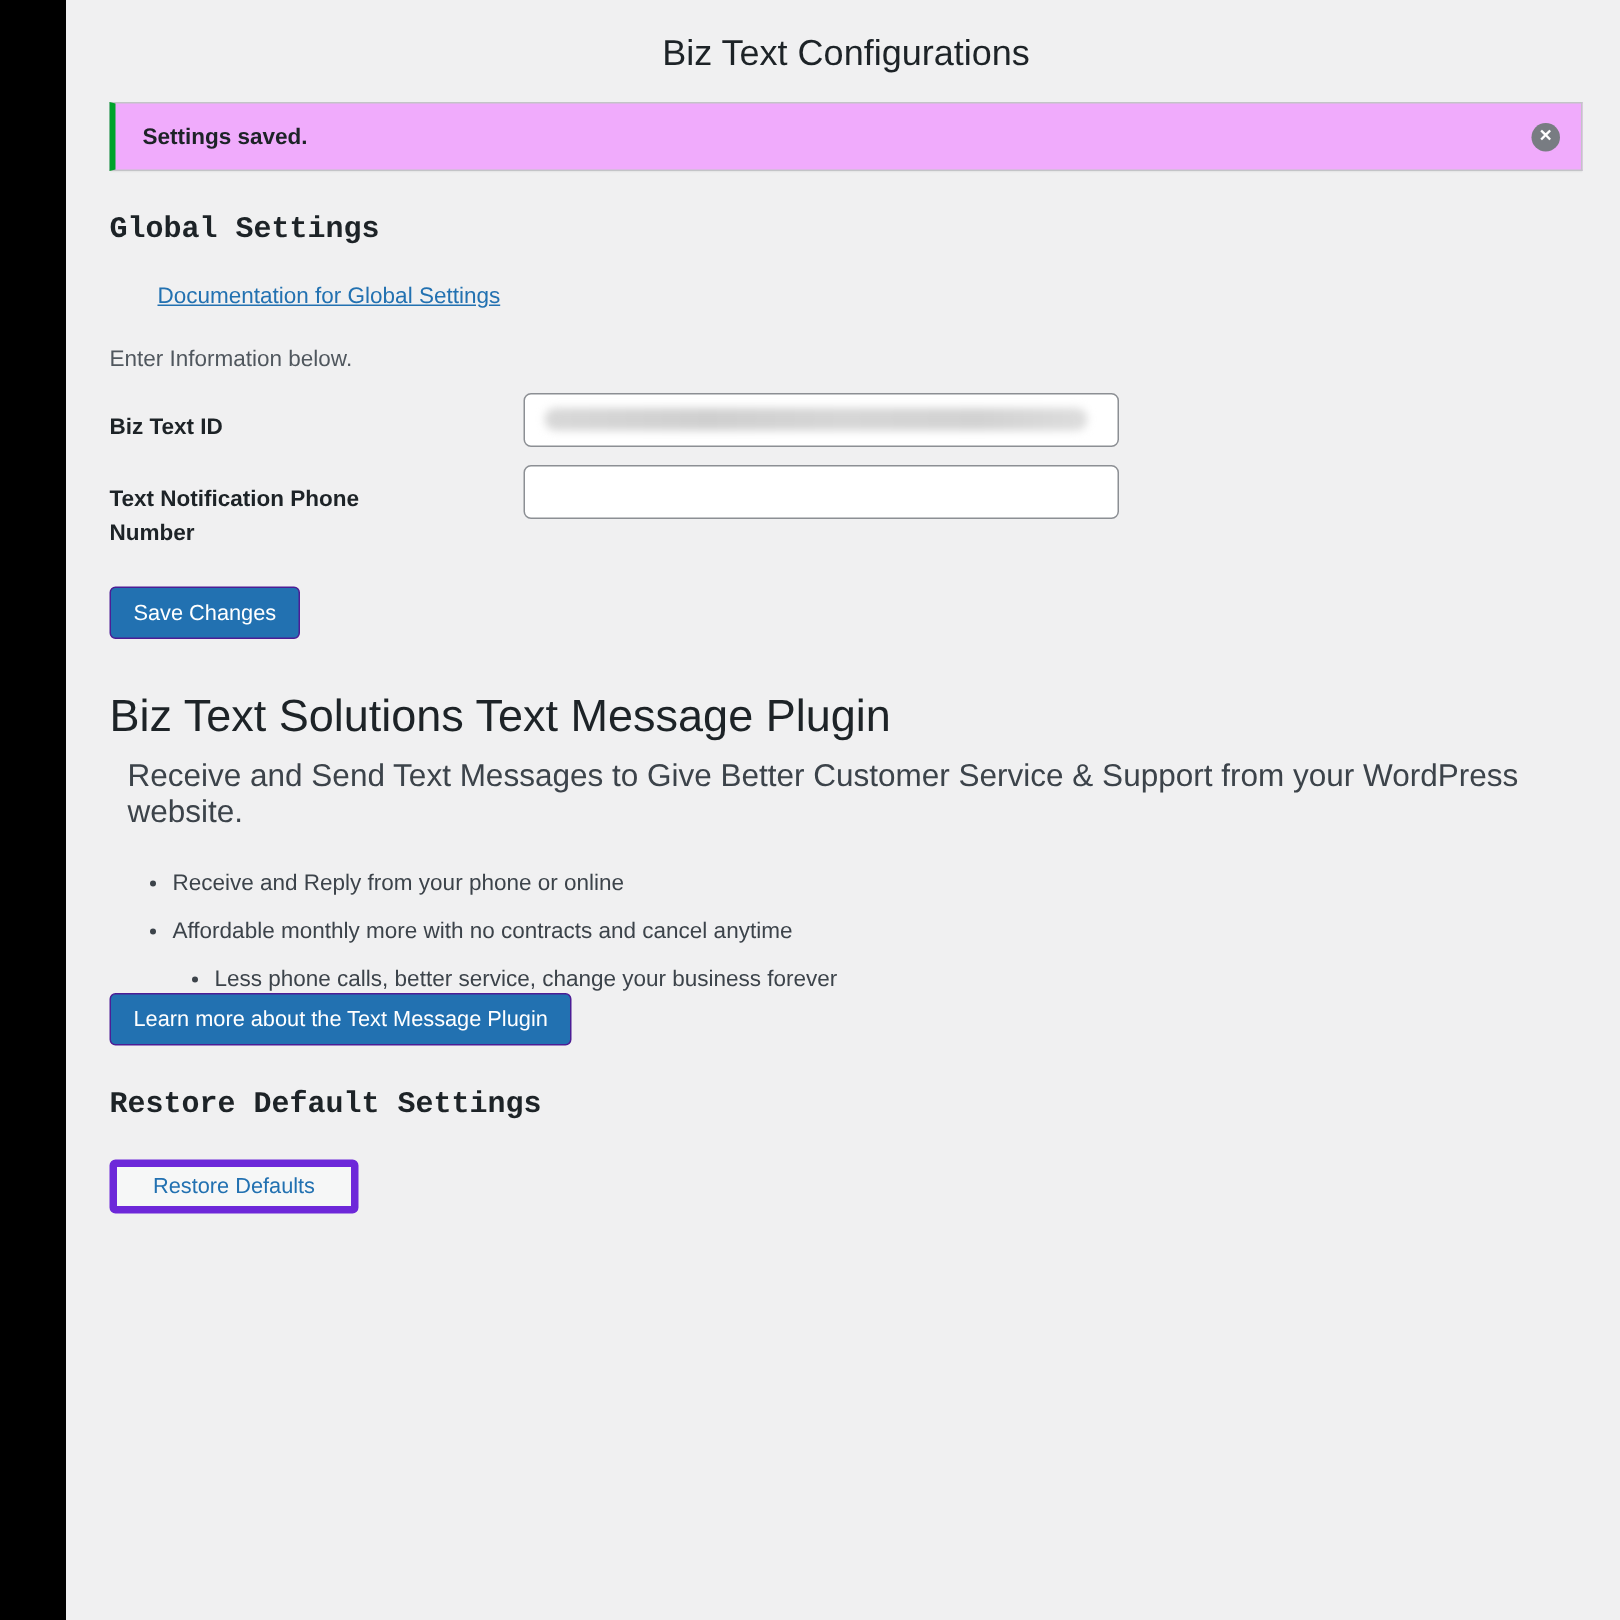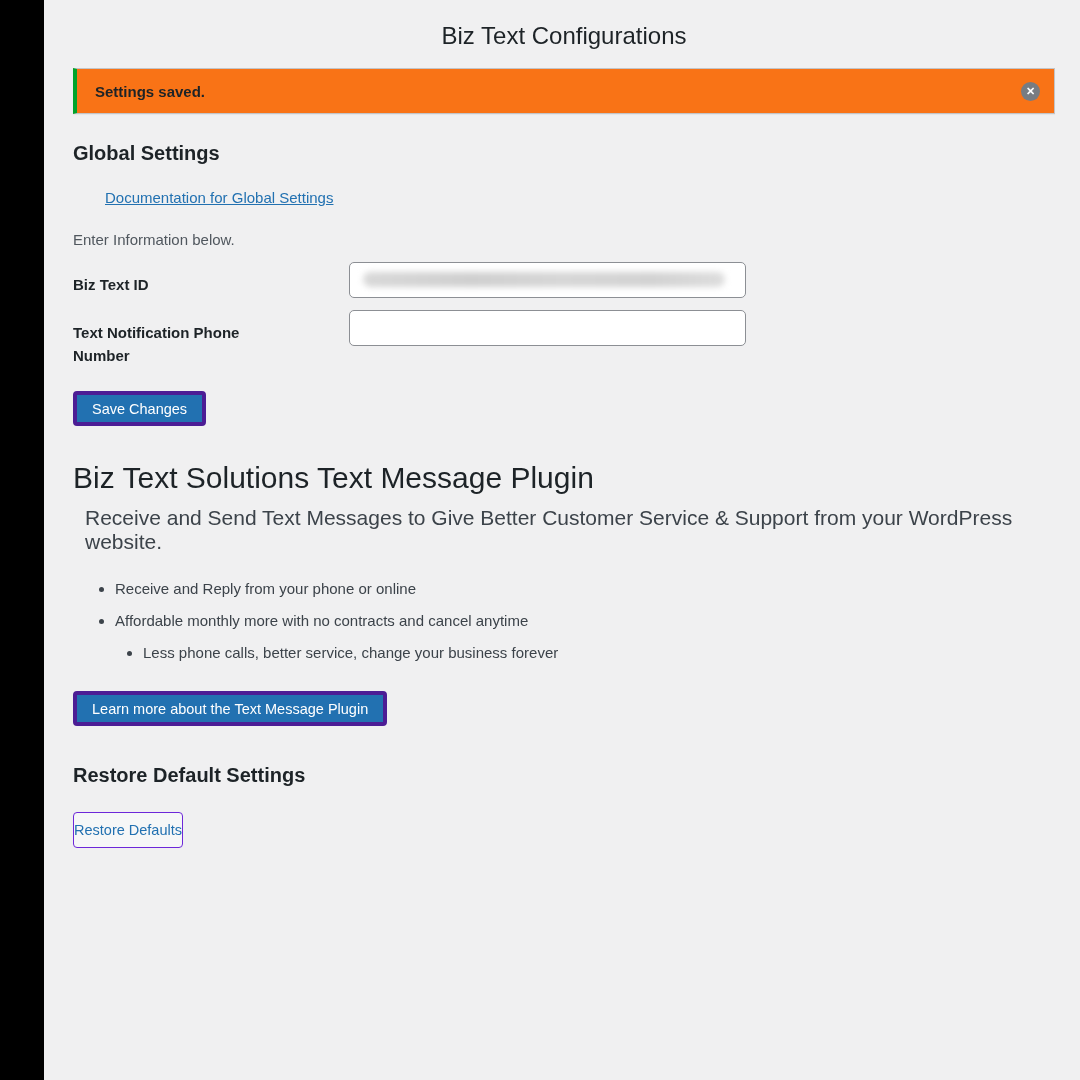--- a/index.html
+++ b/index.html
@@ -24,21 +24,21 @@
   .page-title {
     margin: 8px 0 0 0;
     text-align: center;
     font-size: 24px;
     font-weight: 500;
     color: #1d2327;
     line-height: 1.3;
   }
   .notice {
     margin-top: 17px;
-    background: #f97316;
+    background: #f0abfc;
     border: 1px solid #c3c4c7;
     border-left: 4px solid #00a32a;
     box-shadow: 0 1px 1px rgba(0,0,0,0.04);
     height: 46px;
     display: flex;
     align-items: center;
     justify-content: space-between;
     padding: 0 14px 0 18px;
   }
   .notice-text {
@@ -61,20 +61,21 @@
     display: flex; align-items: center; justify-content: center;
     font-size: 11px;
     font-weight: 700;
     line-height: 1;
   }
   .section-heading {
     margin: 28px 0 0 0;
     font-size: 20px;
     font-weight: 700;
     color: #1d2327;
+    font-family: Liberation Mono, monospace;
   }
   .doc-link {
     display: inline-block;
     margin-top: 24px;
     font-size: 15px;
     color: #2271b1;
     text-decoration: underline;
     cursor: pointer;
     margin-left: 32px;
   }
@@ -129,21 +130,21 @@
     margin: 9px 0 14px 0;
     font-size: 15px;
     font-weight: 700;
     color: #008a20;
   }
   .btn-primary {
     display: inline-block;
     margin-top: 24px;
     background: #2271b1;
     color: #ffffff;
-    border: 4px solid #4c1d95;
+    border: 1px solid #4c1d95;
     border-radius: 4px;
     height: 35px;
     padding: 0 15px;
     font-size: 14.5px;
     font-family: "Liberation Sans", sans-serif;
     cursor: pointer;
   }
   .plugin-heading {
     margin: 34px 0 0 0;
     font-size: 30px;
@@ -157,31 +158,31 @@
     color: #3c434a;
   }
   .feature-list {
     margin: 26px 0 0 0;
     padding-left: 42px;
     font-size: 15px;
     color: #3c434a;
   }
   .feature-list li { margin-bottom: 15px; }
   .feature-list li:last-child { margin-bottom: 0; margin-left: 28px; }
-  .btn-learn { margin-top: 30px; text-align: right; }
-  .restore-heading { margin-top: 38px; }
+  .btn-learn { margin-top: 1px; text-align: right; }
+  .restore-heading { margin-top: 28px; }
   .btn-secondary {
     display: inline-block;
     margin-top: 25px;
     background: #f6f7f7;
     color: #2271b1;
-    border: 1px solid #6d28d9;
+    border: 5px solid #6d28d9;
     border-radius: 4px;
     height: 36px;
-    padding: 0 0;
+    padding: 0 24px;
     font-size: 14.5px;
     font-family: "Liberation Sans", sans-serif;
     cursor: pointer;
   }
 </style>
 </head>
 <body>
 
 <div class="left-bar"></div>
 

